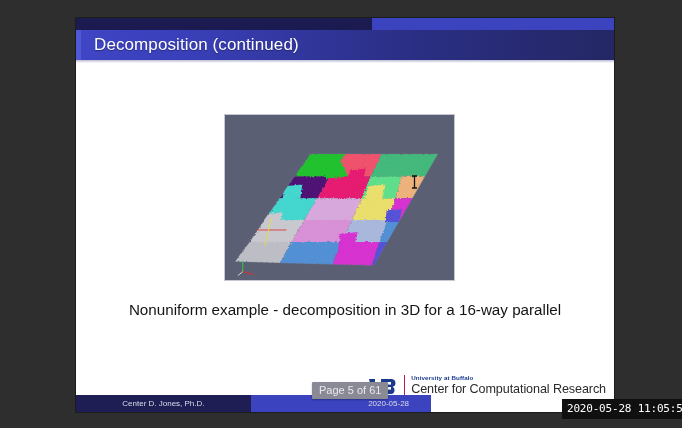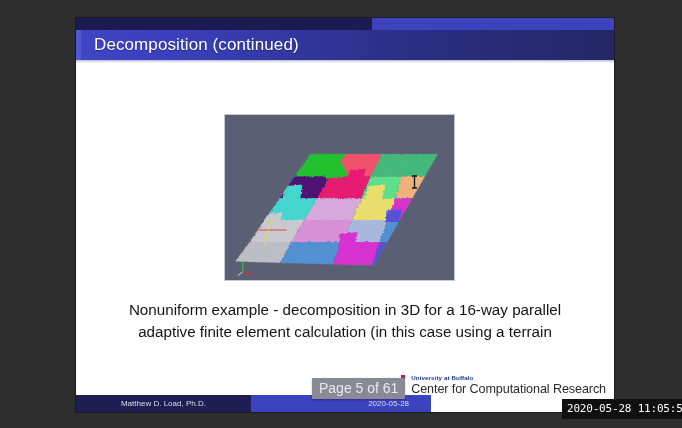--- a/index.html
+++ b/index.html
@@ -139,21 +139,21 @@
   }
   #ub-mark {
     width: 32px;
     height: 19px;
     flex: none;
   }
   #ub-texts {
     display: flex;
     flex-direction: column;
     justify-content: center;
-    border-left: 4px solid #be185d;
+    border-left: 1px solid #be185d;
     padding-left: 6px;
     line-height: 1;
   }
   #ub-line1 {
     font-size: 6.2px;
     font-weight: bold;
     color: #1b3a8f;
     letter-spacing: 0.1px;
     margin-bottom: 2px;
   }
@@ -198,21 +198,21 @@
     box-sizing: border-box;
   }
 
   
   #page-tooltip {
     position: absolute;
     left: 236px;
     bottom: 13px;
     background: #8a8a96;
     color: #e8e8ee;
-    font-size: 14px;
+    font-size: 11px;
     padding: 2px 7px 3px 7px;
     border-radius: 1px;
     white-space: nowrap;
     box-shadow: 0 1px 2px rgba(0,0,0,0.3);
   }
 
   
   #timestamp-overlay {
     position: absolute;
     left: 562px;
@@ -325,39 +325,38 @@
           </g>
         </svg>
 
         <svg id="cursor-ibeam" viewBox="0 0 7 14">
           <path d="M1 1 H6 M3.5 1 V13 M1 13 H6" stroke="#111111" stroke-width="1.3" fill="none"></path>
         </svg>
       </div>
 
       <div id="caption">
         <div>Nonuniform example - decomposition in 3D for a 16-way parallel</div>
-        <div>adaptive finite element calculation (in this case using a terrain</div>
       </div>
 
       <div id="ub-logo">
         <svg id="ub-mark" viewBox="0 0 32 19">
           <path d="M2 3 h6 v8 a3 3 0 0 0 6 0 V3 h4 v9 a7 7 0 0 1 -14 0 Z" fill="#1b3a8f"></path>
           <path d="M16 3 h9 a4 4 0 0 1 0.6 7.8 A4 4 0 0 1 25 18 H16 Z" fill="#1b3a8f"></path>
           <rect x="20" y="6" width="4" height="2.6" fill="#ffffff"></rect>
           <rect x="20" y="11" width="4" height="2.6" fill="#ffffff"></rect>
           <rect x="1" y="15" width="15" height="2.6" fill="#1b3a8f"></rect>
         </svg>
         <div id="ub-texts">
           <div id="ub-line1">University at Buffalo</div>
           <div id="ub-line2">Center for Computational Research</div>
         </div>
       </div>
 
       <div id="slide-footer">
-        <div id="footer-author">Matthew D. Load, Ph.D.</div>
+        <div id="footer-author">Center D. Jones, Ph.D.</div>
         <div id="footer-date">2020-05-28</div>
       </div>
 
       <div id="page-tooltip">Page 5 of 61</div>
 
     </div>
   </div>
 
   <div id="timestamp-overlay">2020-05-28 11:05:57</div>
 

